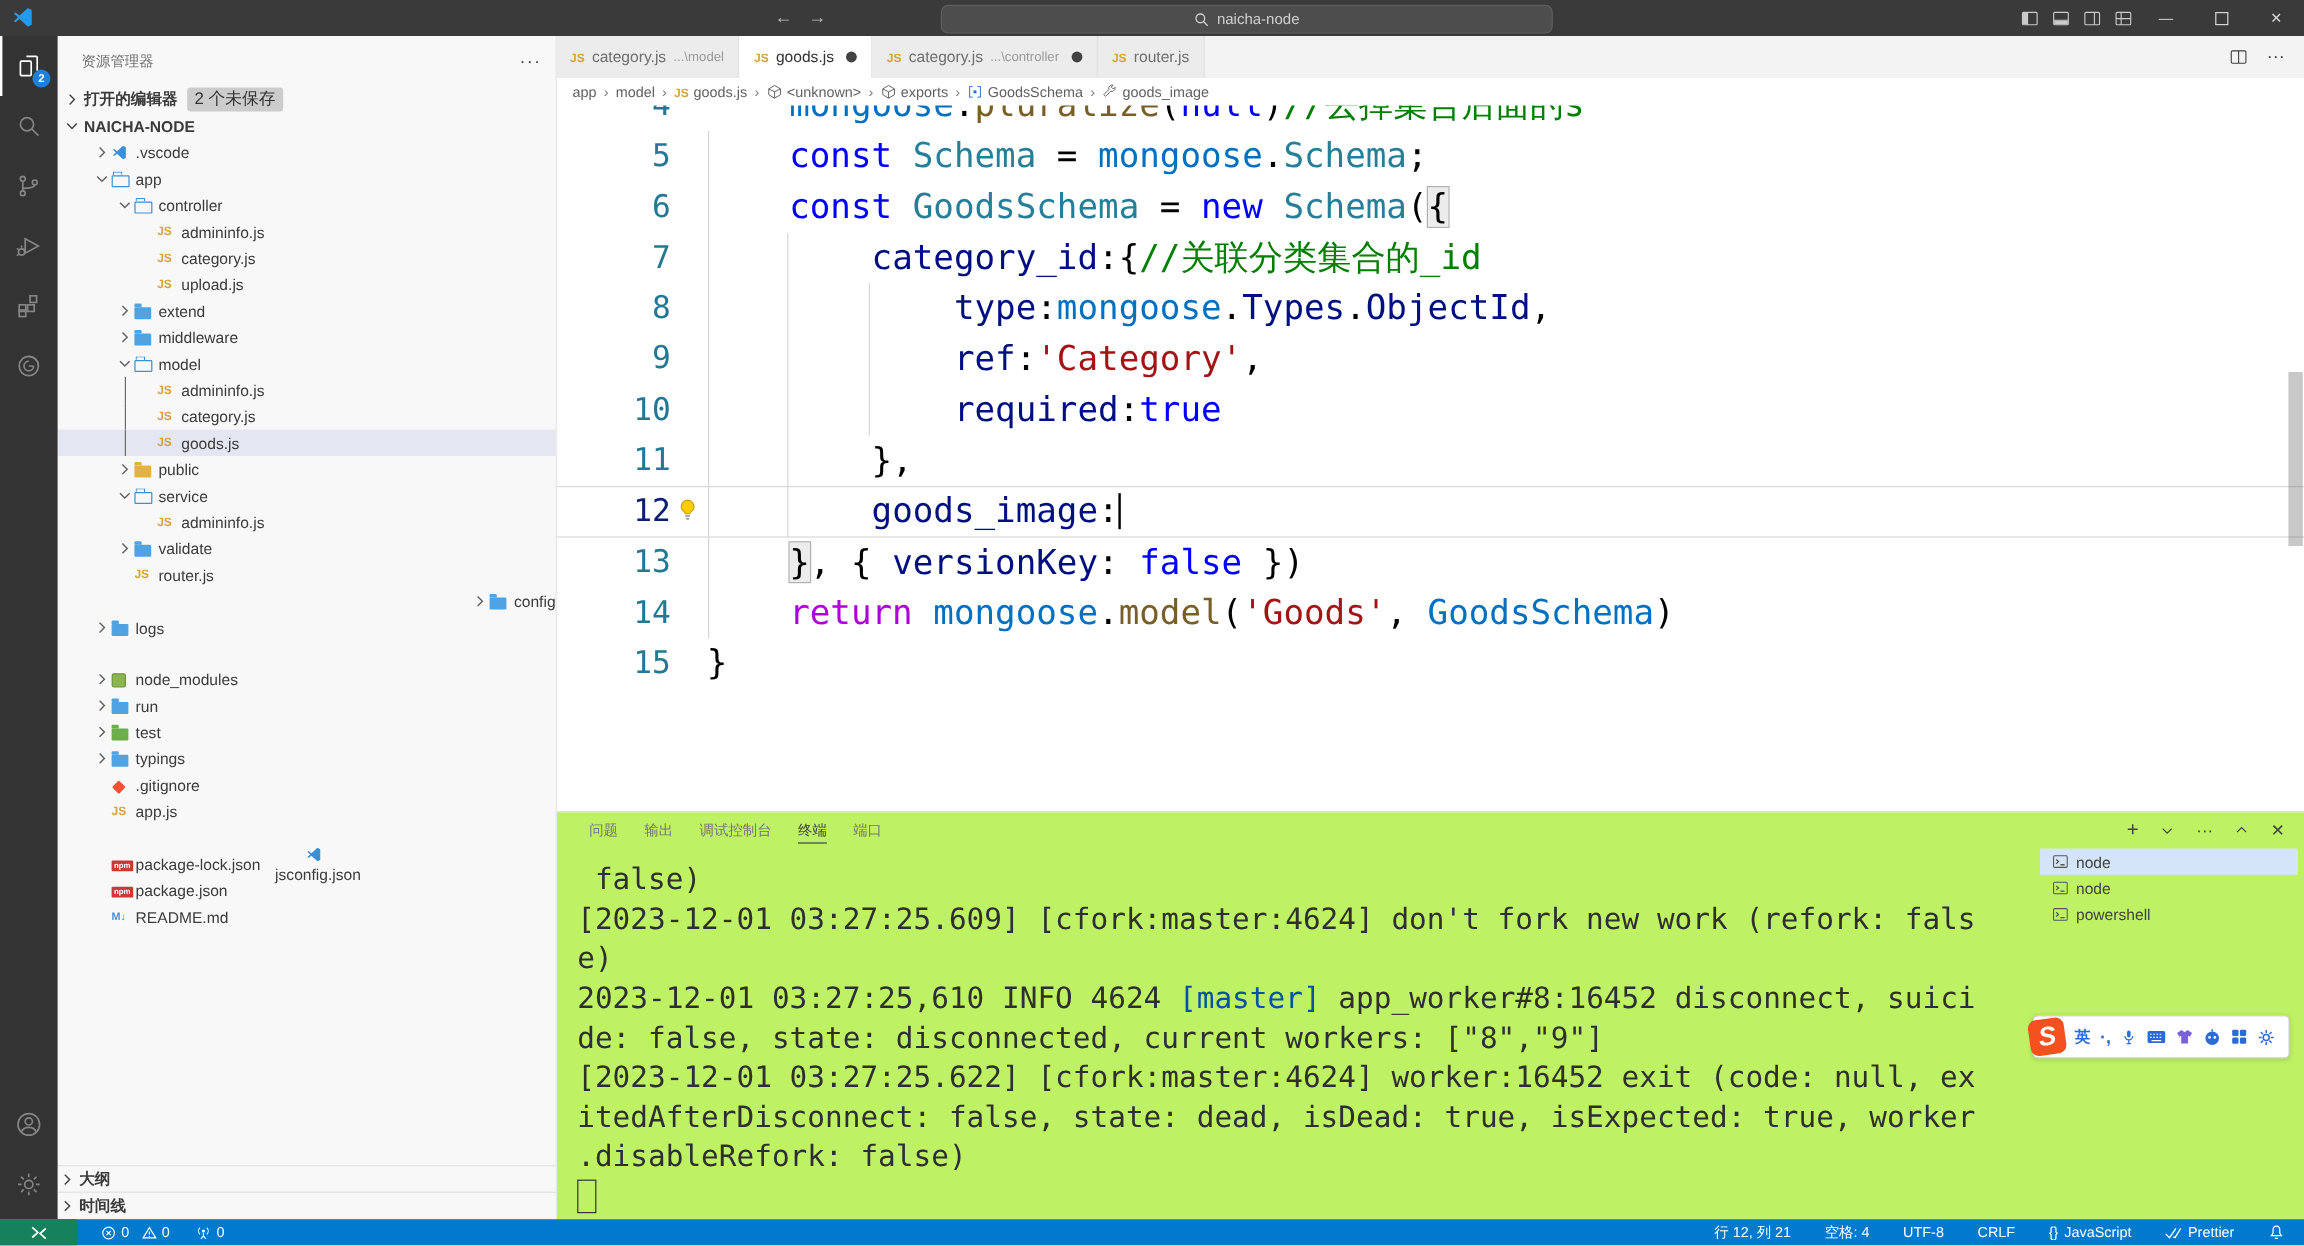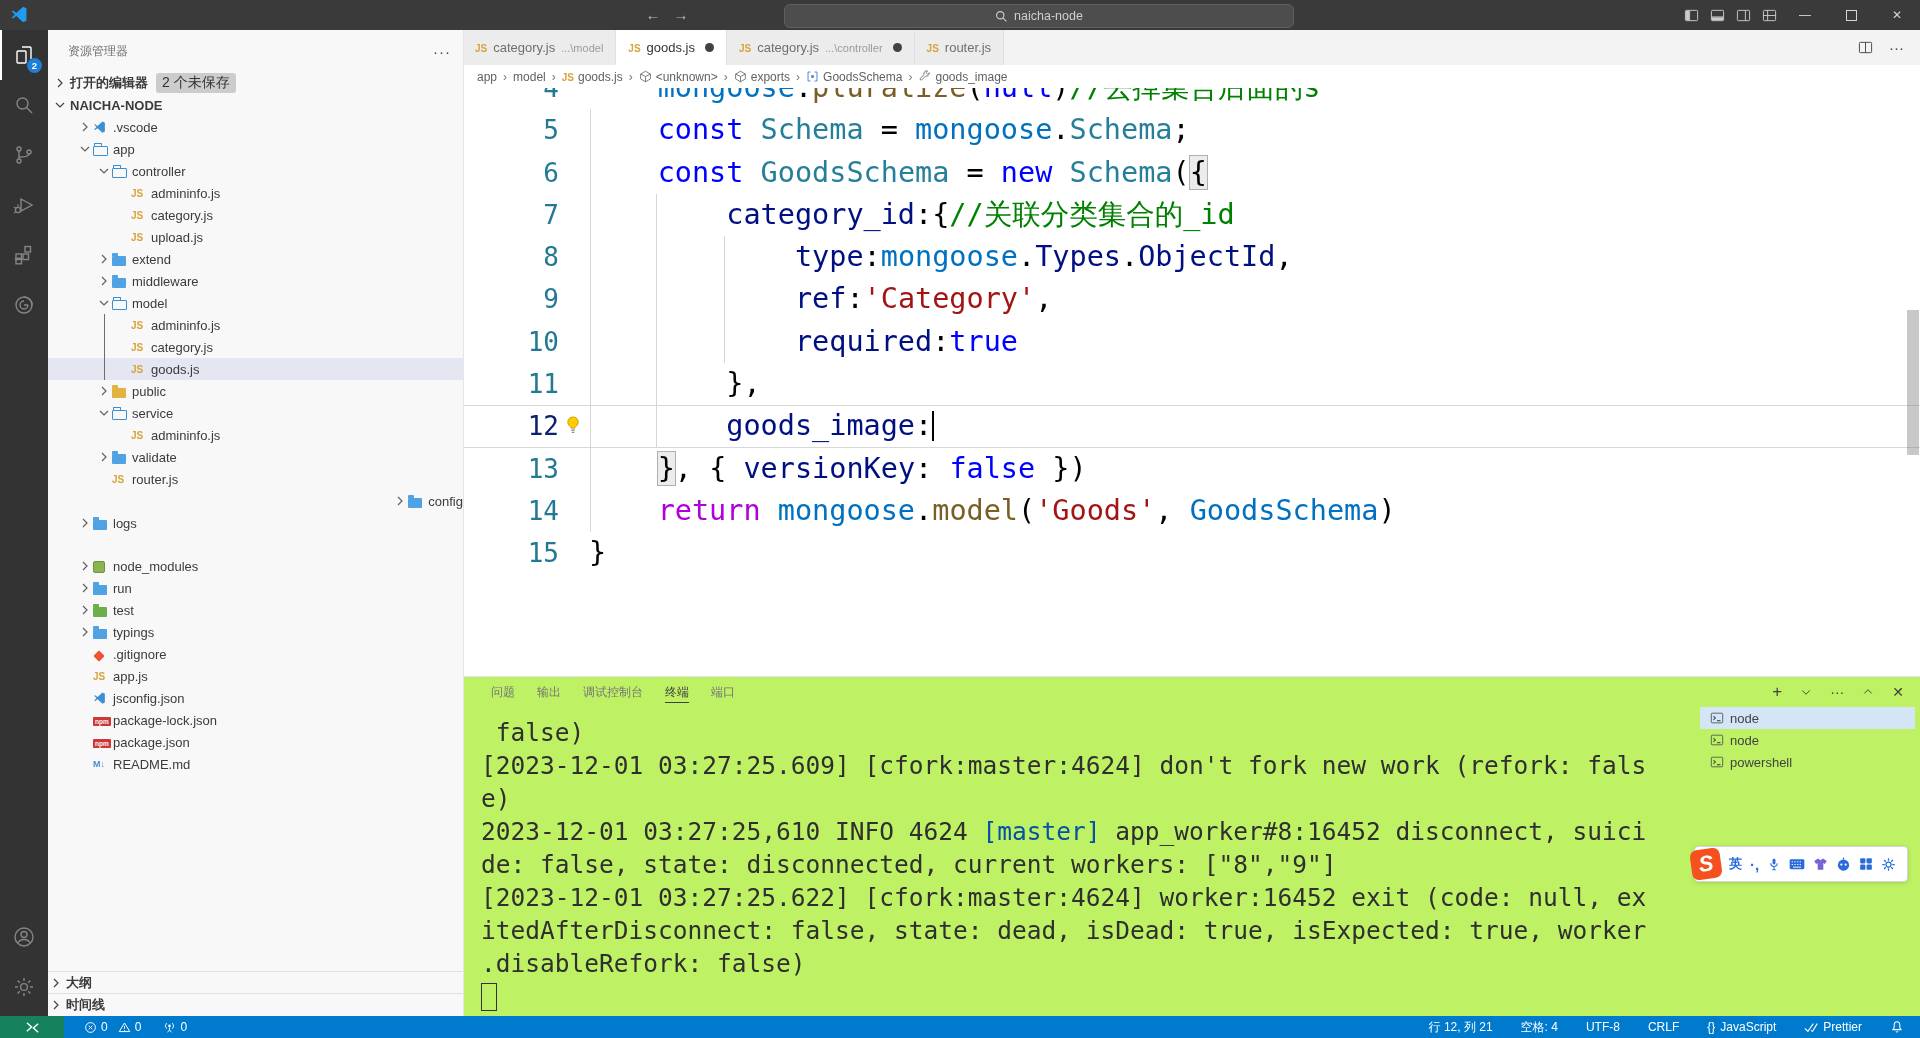--- a/index.html
+++ b/index.html
@@ -495,21 +495,21 @@
           </span>
           <span class="tlabel">.gitignore</span>
         </div>
         <div class="trow" style="padding-left: 29px;">
           <span class="tchev"></span>
           <span class="ticon">
             <span class="fi fi-js">JS</span>
           </span>
           <span class="tlabel">app.js</span>
         </div>
-        <div class="trow" style="padding-left: 29px;">
+        <div class="trow" style="padding-left: 17px; flex-direction: column;">
           <span class="tchev"></span>
           <span class="ticon">
             <svg width="13" height="13" viewBox="0 0 16 16">
               <path fill="#3b8fd4" d="M11.7 0.6L5.6 6.2 2.6 3.9 1.4 4.6 4.3 7.5 1.4 10.4 2.6 11.1 5.6 8.8 11.7 14.4 14.6 13V2z"></path>
             </svg>
           </span>
           <span class="tlabel">jsconfig.json</span>
         </div>
         <div class="trow" style="padding-left: 29px;">
           <span class="tchev"></span>

